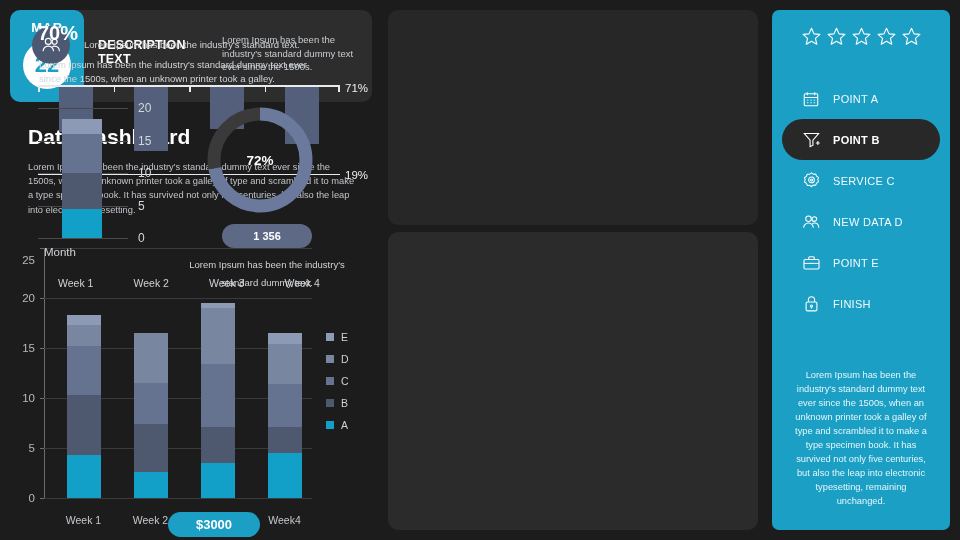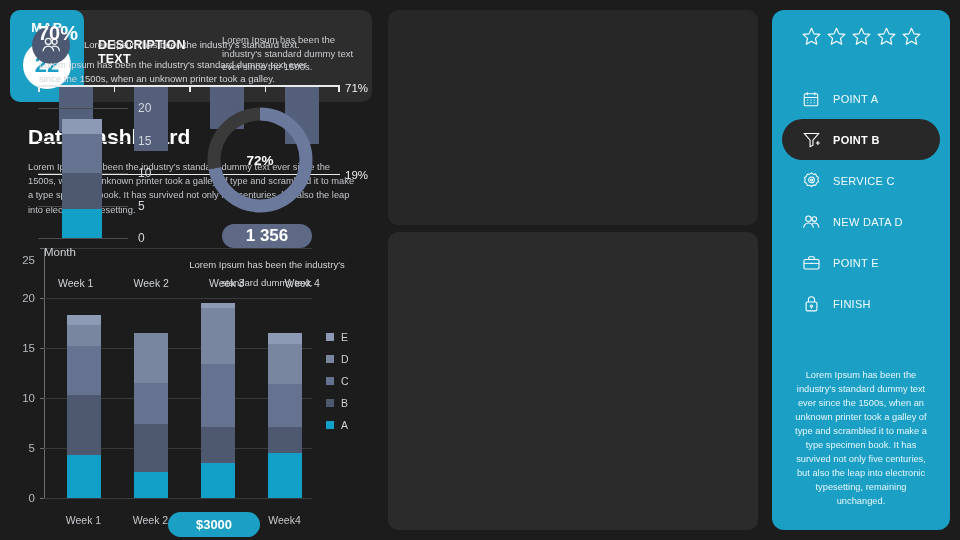--- a/index.html
+++ b/index.html
@@ -136,32 +136,32 @@
   }
   .donut-wrap { position: absolute; left: 200px; top: 100px; width: 120px; height: 120px; }
   .donut-center {
     position: absolute; left: 50%; top: 50%; transform: translate(-50%,-50%);
     color: #ffffff; font-size: 13.5px; font-weight: bold;
   }
   .count-badge {
     position: absolute; left: 222px; top: 224px; width: 90px; height: 24px;
     background: #5b6party; border-radius: 12px;
     display: flex; align-items: center; justify-content: center;
-    color: #ffffff; font-size: 17px; font-weight: bold;
+    color: #ffffff; font-size: 11px; font-weight: bold;
   }
   .count-badge { background: #5d6985; }
   .pb-caption {
     position: absolute; left: 176px; top: 256px; width: 182px; text-align: center;
     color: #d1d4d8; font-size: 9.5px; line-height: 18px;
   }
 
   
   .sidebar {
     position: absolute; left: 772px; top: 10px; width: 178px; height: 520px;
-    background: #1b9fc4; border-radius: 12px;
+    background: #1b9fc4; border-radius: 7px;
   }
   .stars { position: absolute; left: 0; top: 16px; width: 100%; text-align: center; }
   .star { display: inline-block; margin: 0 2px; }
   .nav { position: absolute; left: 0; top: 68px; width: 100%; }
   .nav-item {
     position: relative; height: 41px; margin: 0 10px; padding-left: 18px;
     display: flex; align-items: center; border-radius: 21px;
   }
   .nav-item.active { background: #282828; }
   .nav-ico { width: 22px; height: 20px; display: flex; align-items: center; justify-content: center; margin-right: 11px; }

